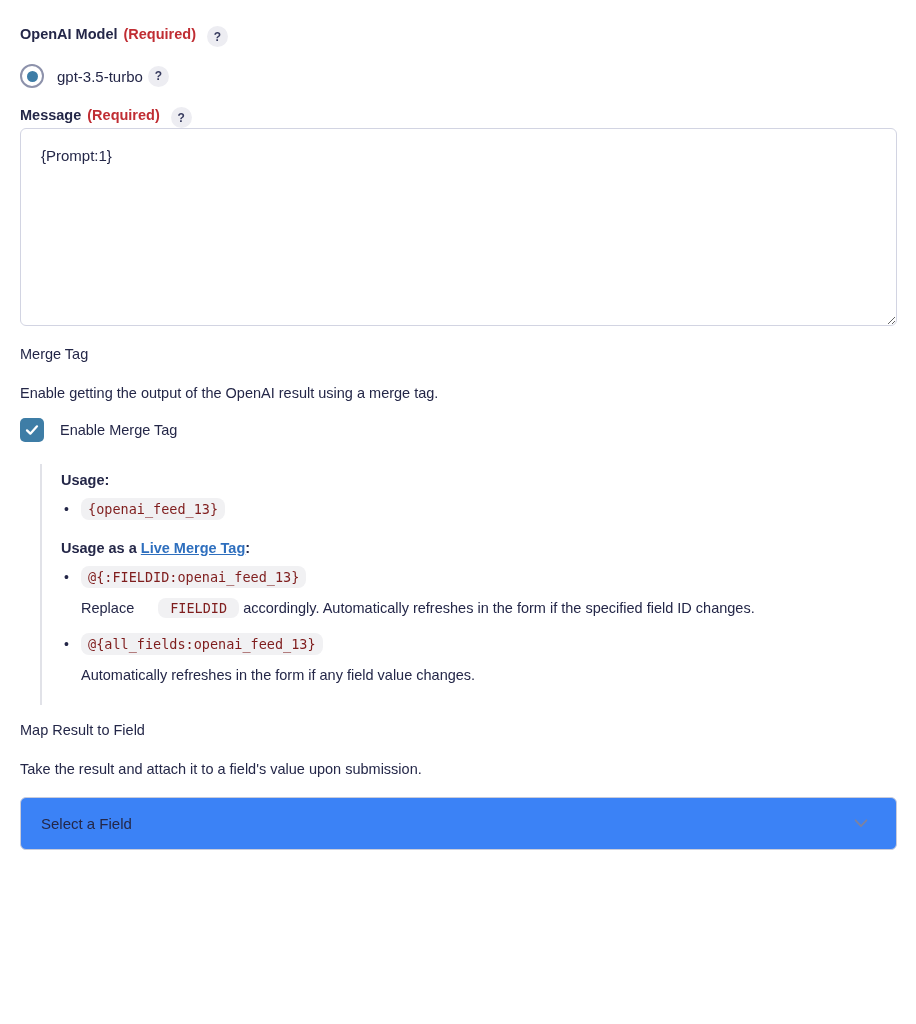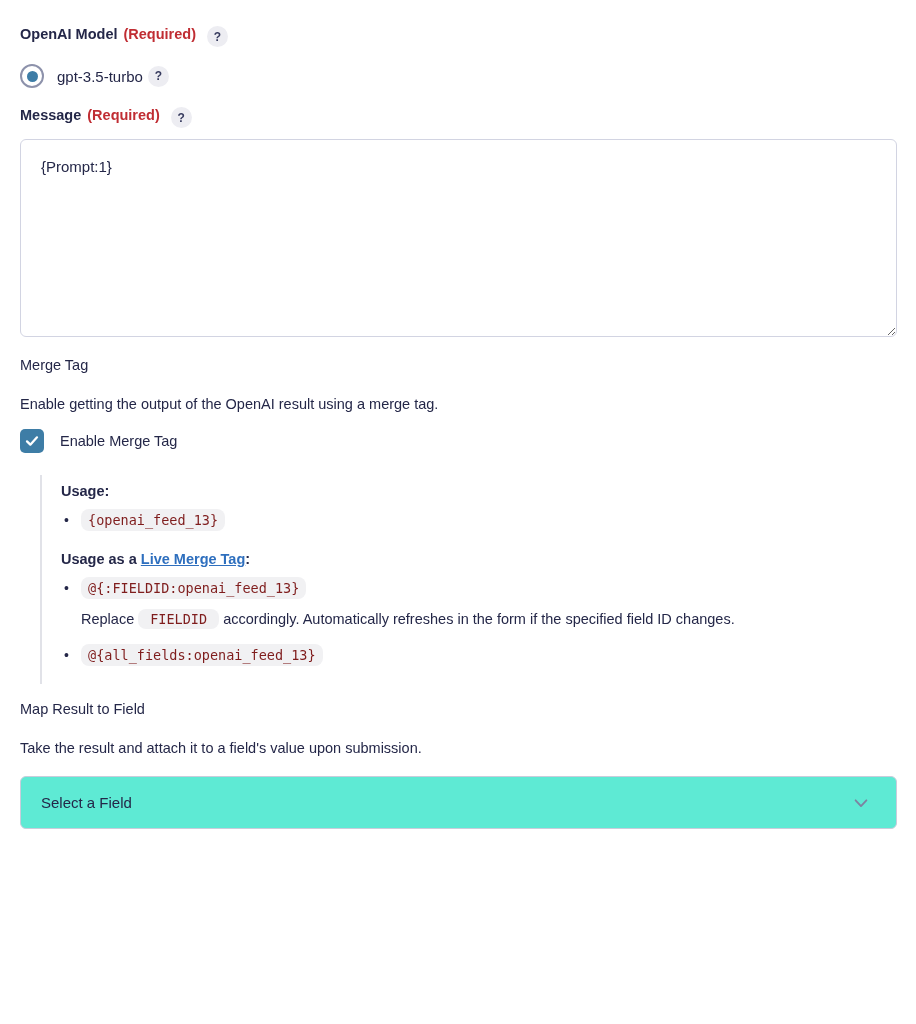--- a/index.html
+++ b/index.html
@@ -72,21 +72,20 @@
   .radio-label {
     margin-left: 13px;
     font-size: 15px;
     cursor: pointer;
   }
 
   .message-textarea {
     display: block;
     width: 877px;
     height: 198px;
-    margin-top: 11px;
     border: 1px solid #d2d4e2;
     border-radius: 6px;
     padding: 16px 20px;
     font-family: "Liberation Sans", sans-serif;
     font-size: 15px;
     color: #242748;
     resize: both;
     outline: none;
     line-height: 1.4;
   }
@@ -164,36 +163,36 @@
     color: #7f1d1d;
     padding: 3px 7px;
     border-radius: 8px;
     white-space: nowrap;
   }
   .note {
     margin-top: 13px;
     font-size: 14.5px;
     line-height: 1.3;
   }
-  .note .code { padding: 2px 12px; }
+  .note .code { padding: 2px 12px; margin-left: 20px; }
 
   .select {
     margin-top: 19px;
     width: 877px;
     height: 53px;
     border: 1px solid #c9ccdb;
     border-radius: 6px;
     display: flex;
     align-items: center;
     justify-content: space-between;
     padding: 0 20px;
     font-size: 15px;
     color: #242748;
     cursor: pointer;
-    background: #5eead4;
+    background: #3b82f6;
   }
   .select .chevron { width: 18px; height: 18px; margin-right: 6px; }
 </style>
 </head>
 <body>
 
 <div class="page">
 
 
   <main class="content">
@@ -246,20 +245,21 @@
 
       <div class="usage-heading second"><span>Usage as a </span><a class="link" href="#">Live Merge Tag</a><span>:</span></div>
 
       <ul class="usage-list">
         <li>
           <code class="code">@{:FIELDID:openai_feed_13}</code>
           <div class="note"><span>Replace </span> <code class="code">FIELDID</code> <span> accordingly. Automatically refreshes in the form if the specified field ID changes.</span></div>
         </li>
         <li>
           <code class="code">@{all_fields:openai_feed_13}</code>
+          <div class="note">Automatically refreshes in the form if any field value changes.</div>
         </li>
       </ul>
 
     </div>
 
     <div class="section-label" style="margin-top:17px">Map Result to Field</div>
 
     <p class="desc">Take the result and attach it to a field's value upon submission.</p>
 
     <div class="select" role="combobox" aria-expanded="false">

